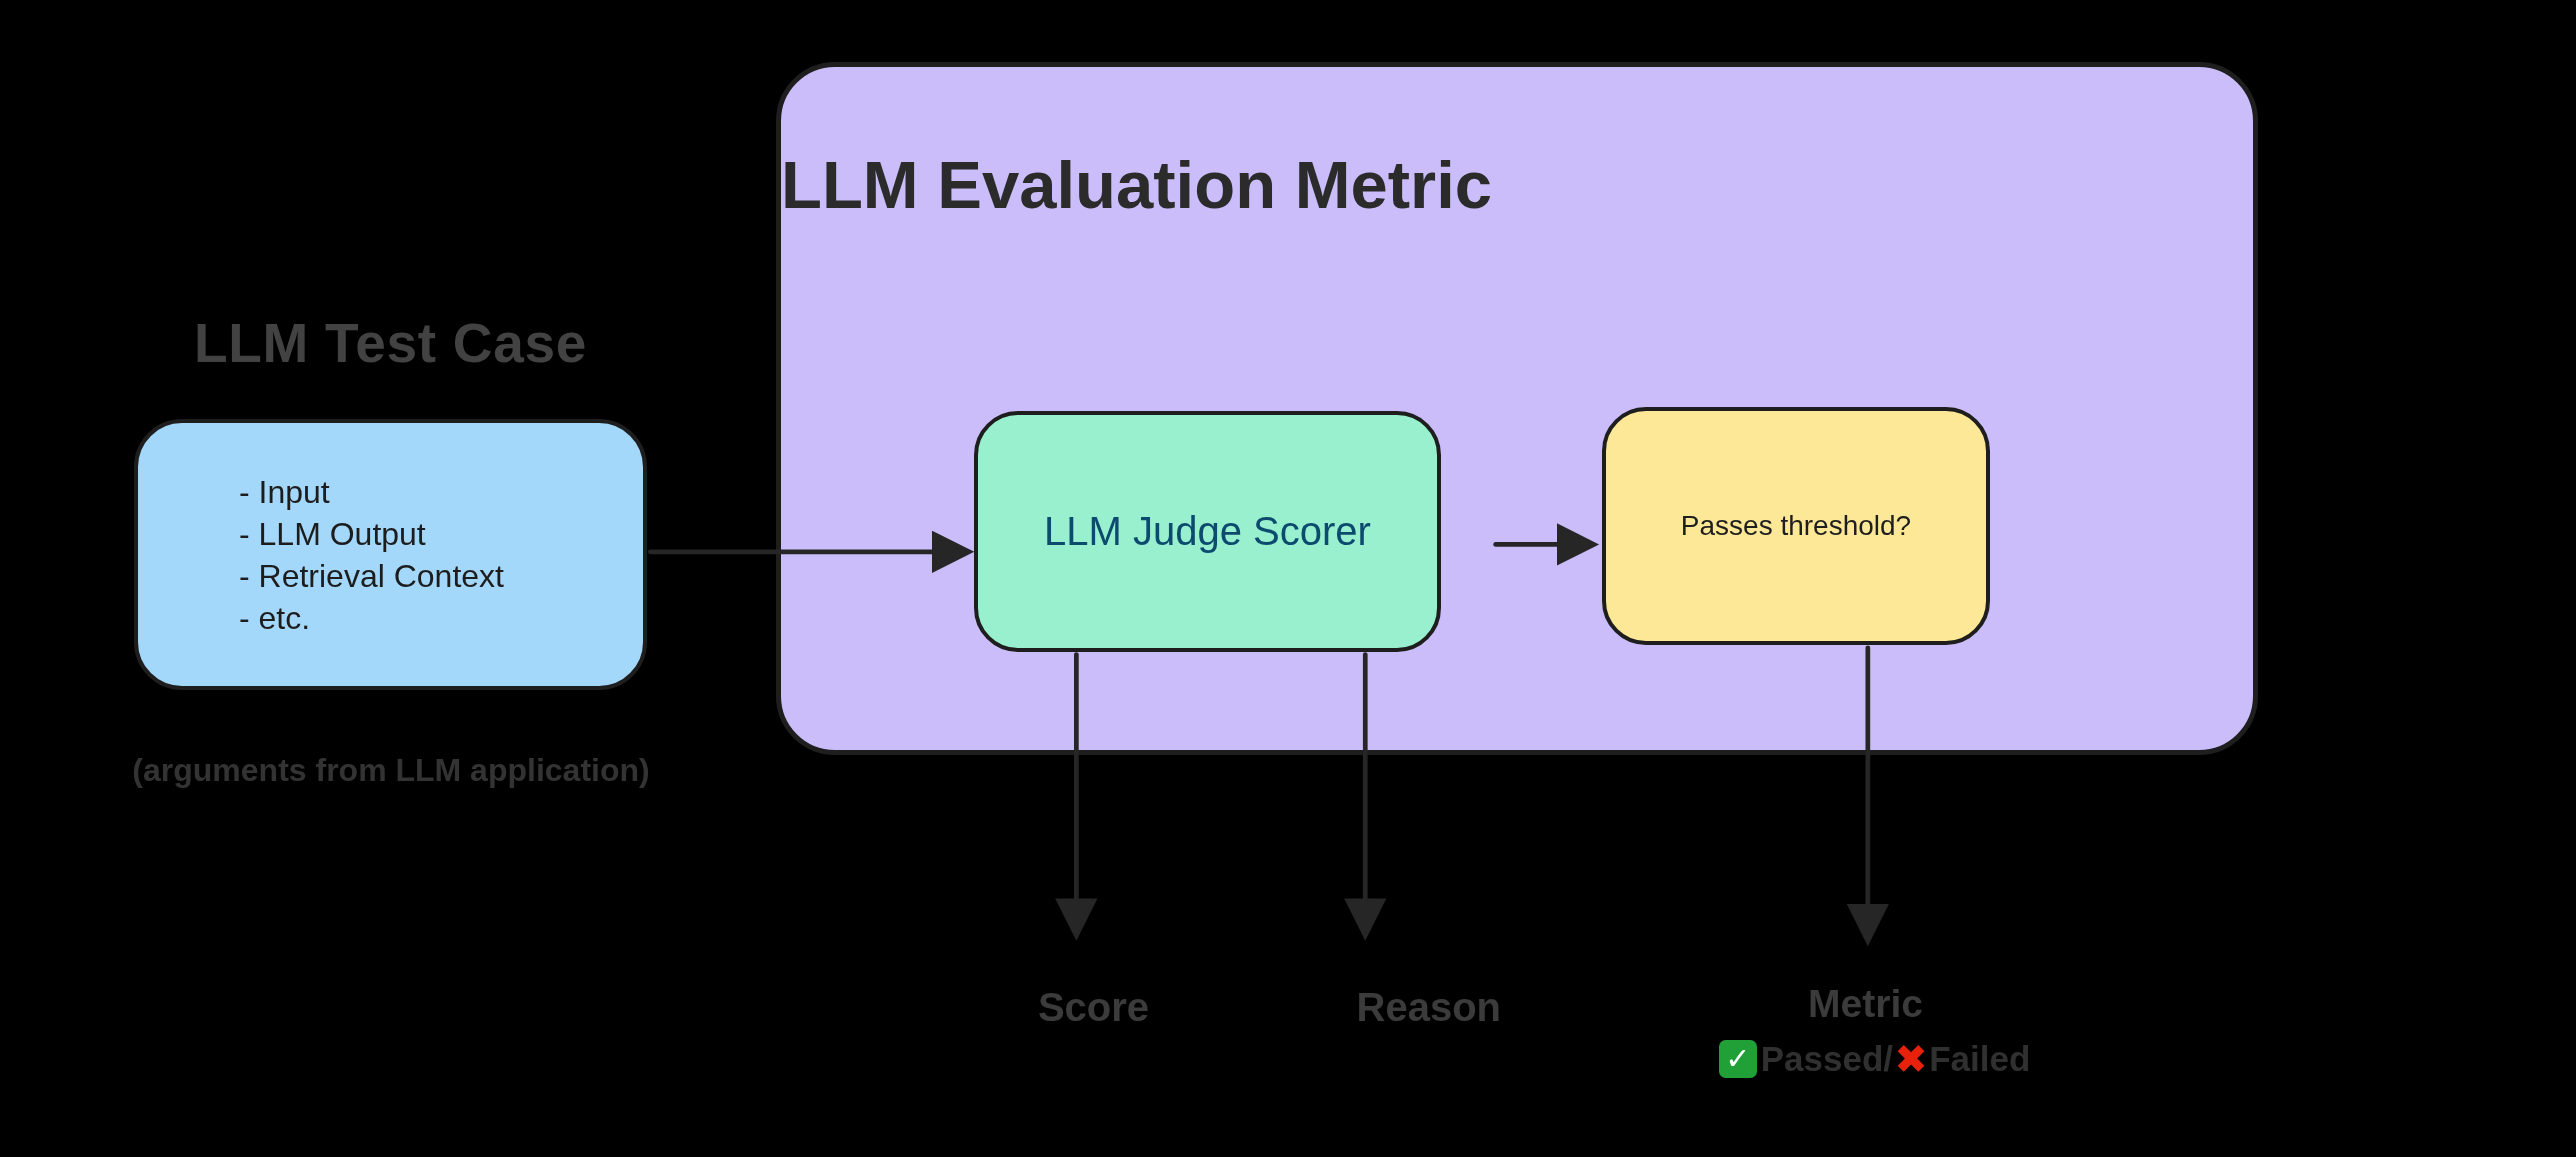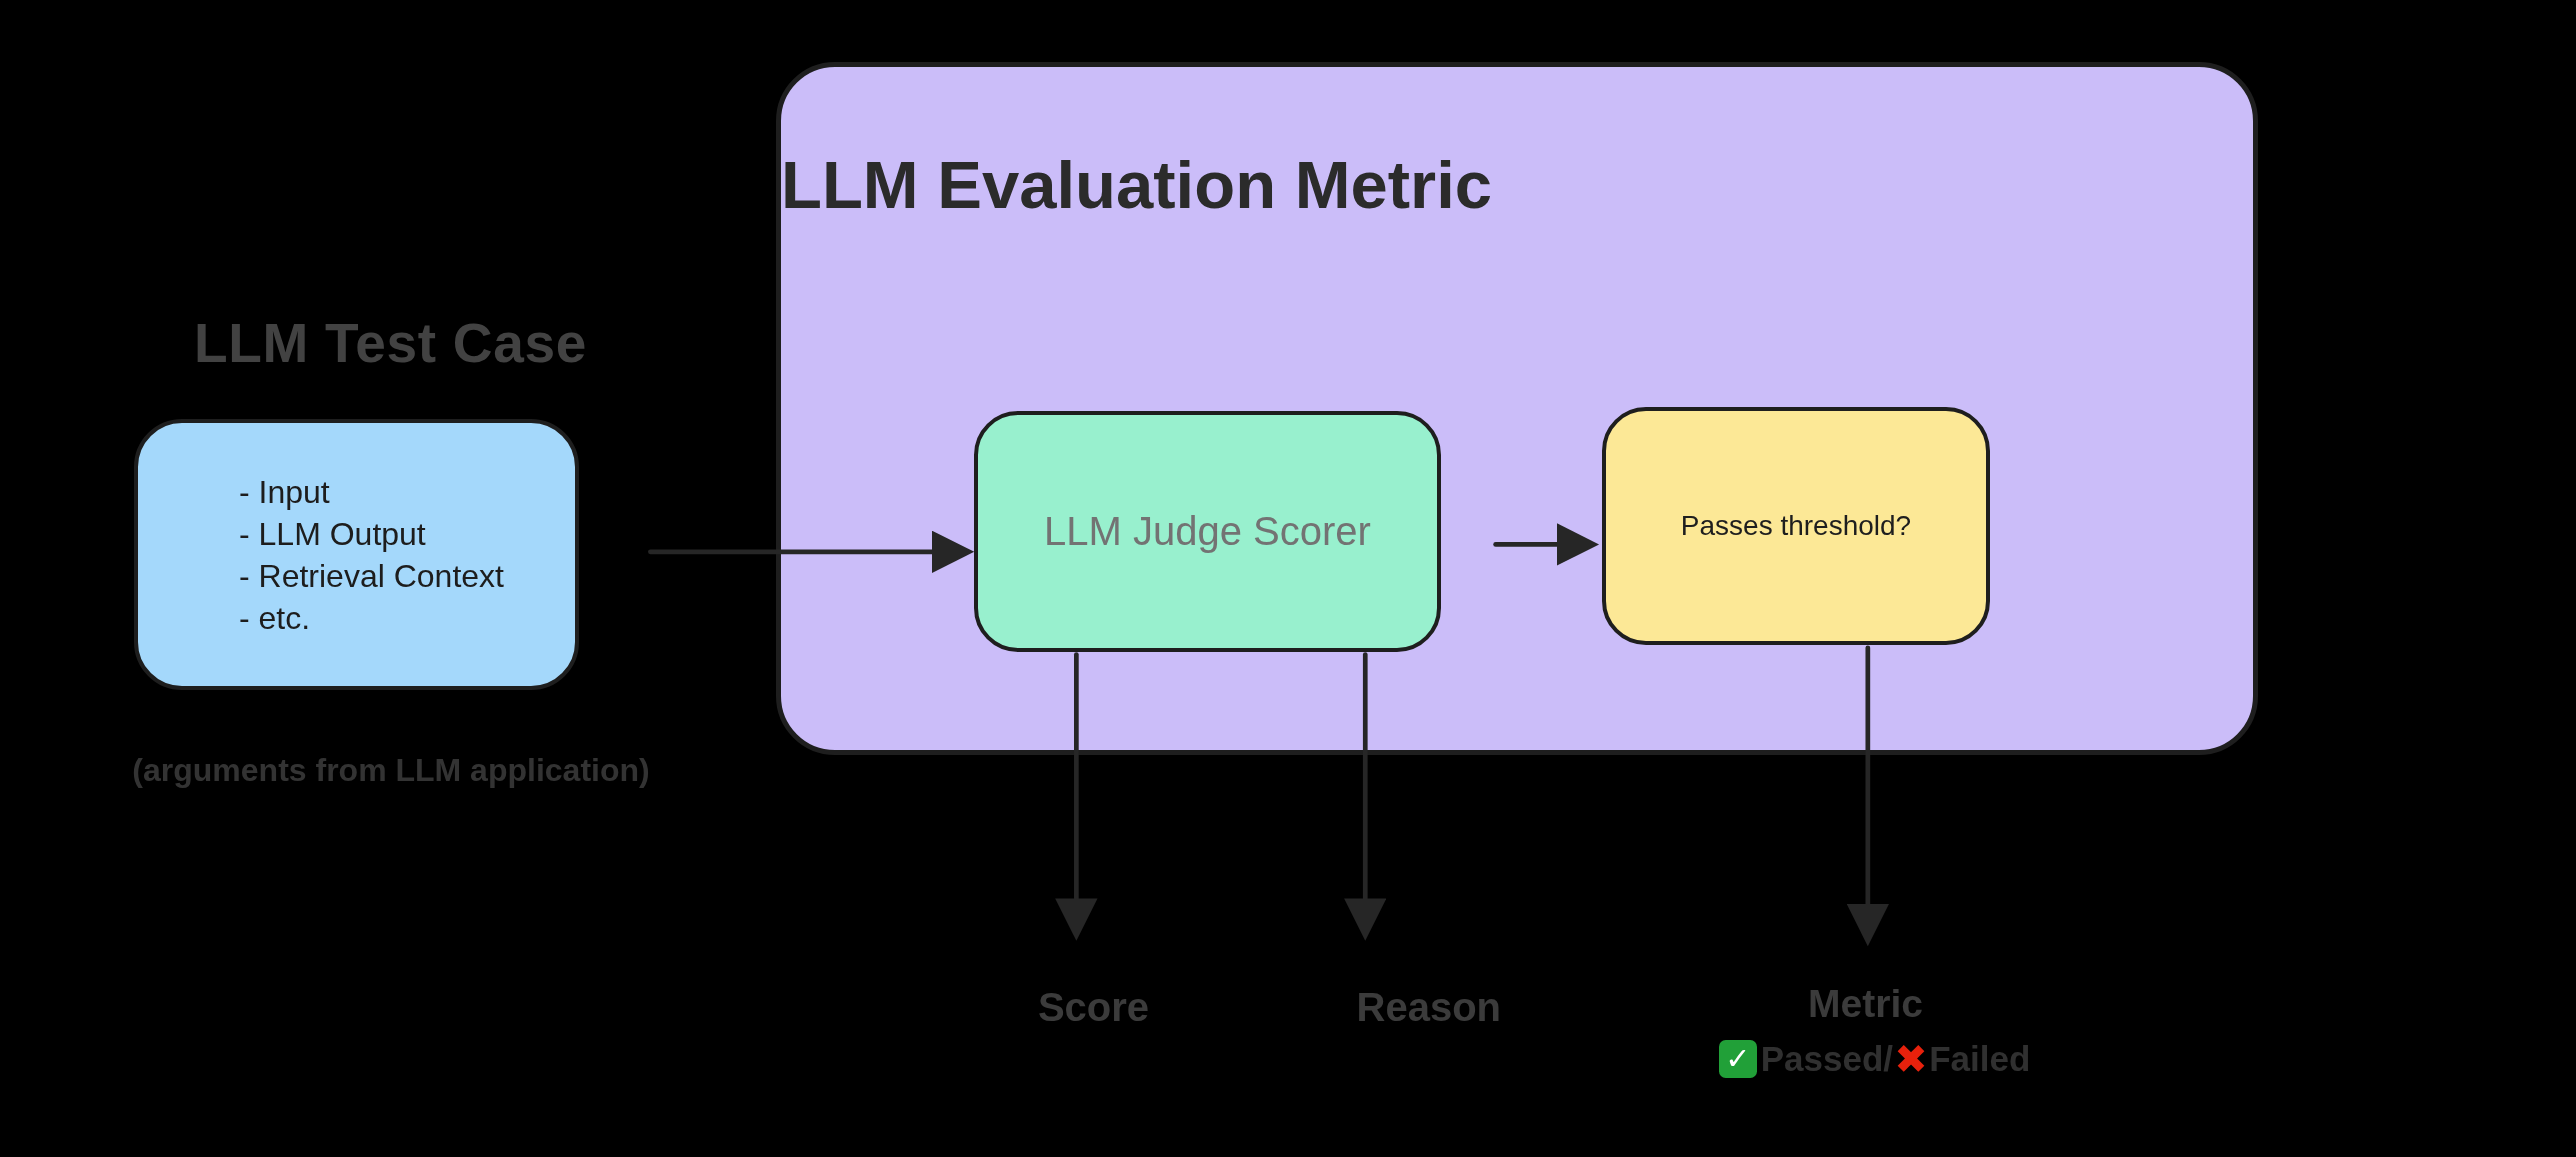--- a/index.html
+++ b/index.html
@@ -24,21 +24,21 @@
     position:absolute;
     left:134px; top:310px; width:513px; height:67px;
     line-height:67px;
     text-align:center;
     font-size:55px;
     font-weight:700;
     color:#424242;
     letter-spacing:0.7px;
   }
   .blue-box{
-    left:134px; top:419px; width:445px; height:271px;
+    left:134px; top:419px; width:513px; height:271px;
     background:#a4d8fb;
     border-radius:48px;
     align-items:center;
     justify-content:flex-start;
   }
   .blue-list{
     padding-left:101px;
     display:flex;
     flex-direction:column;
     gap:0px;
@@ -74,21 +74,21 @@
     font-size:67px;
     font-weight:700;
     color:#2b2b2b;
   }
   .green-box{
     left:974px; top:411px; width:467px; height:241px;
     background:#98f0ce;
     border-radius:44px;
     font-size:40px;
     font-weight:500;
-    color:#737373;
+    color:#0c4a6e;
   }
   .yellow-box{
     left:1602px; top:407px; width:388px; height:238px;
     background:#fce896;
     border-radius:44px;
     font-size:28px;
     font-weight:500;
     color:#1e1e1e;
   }
   

